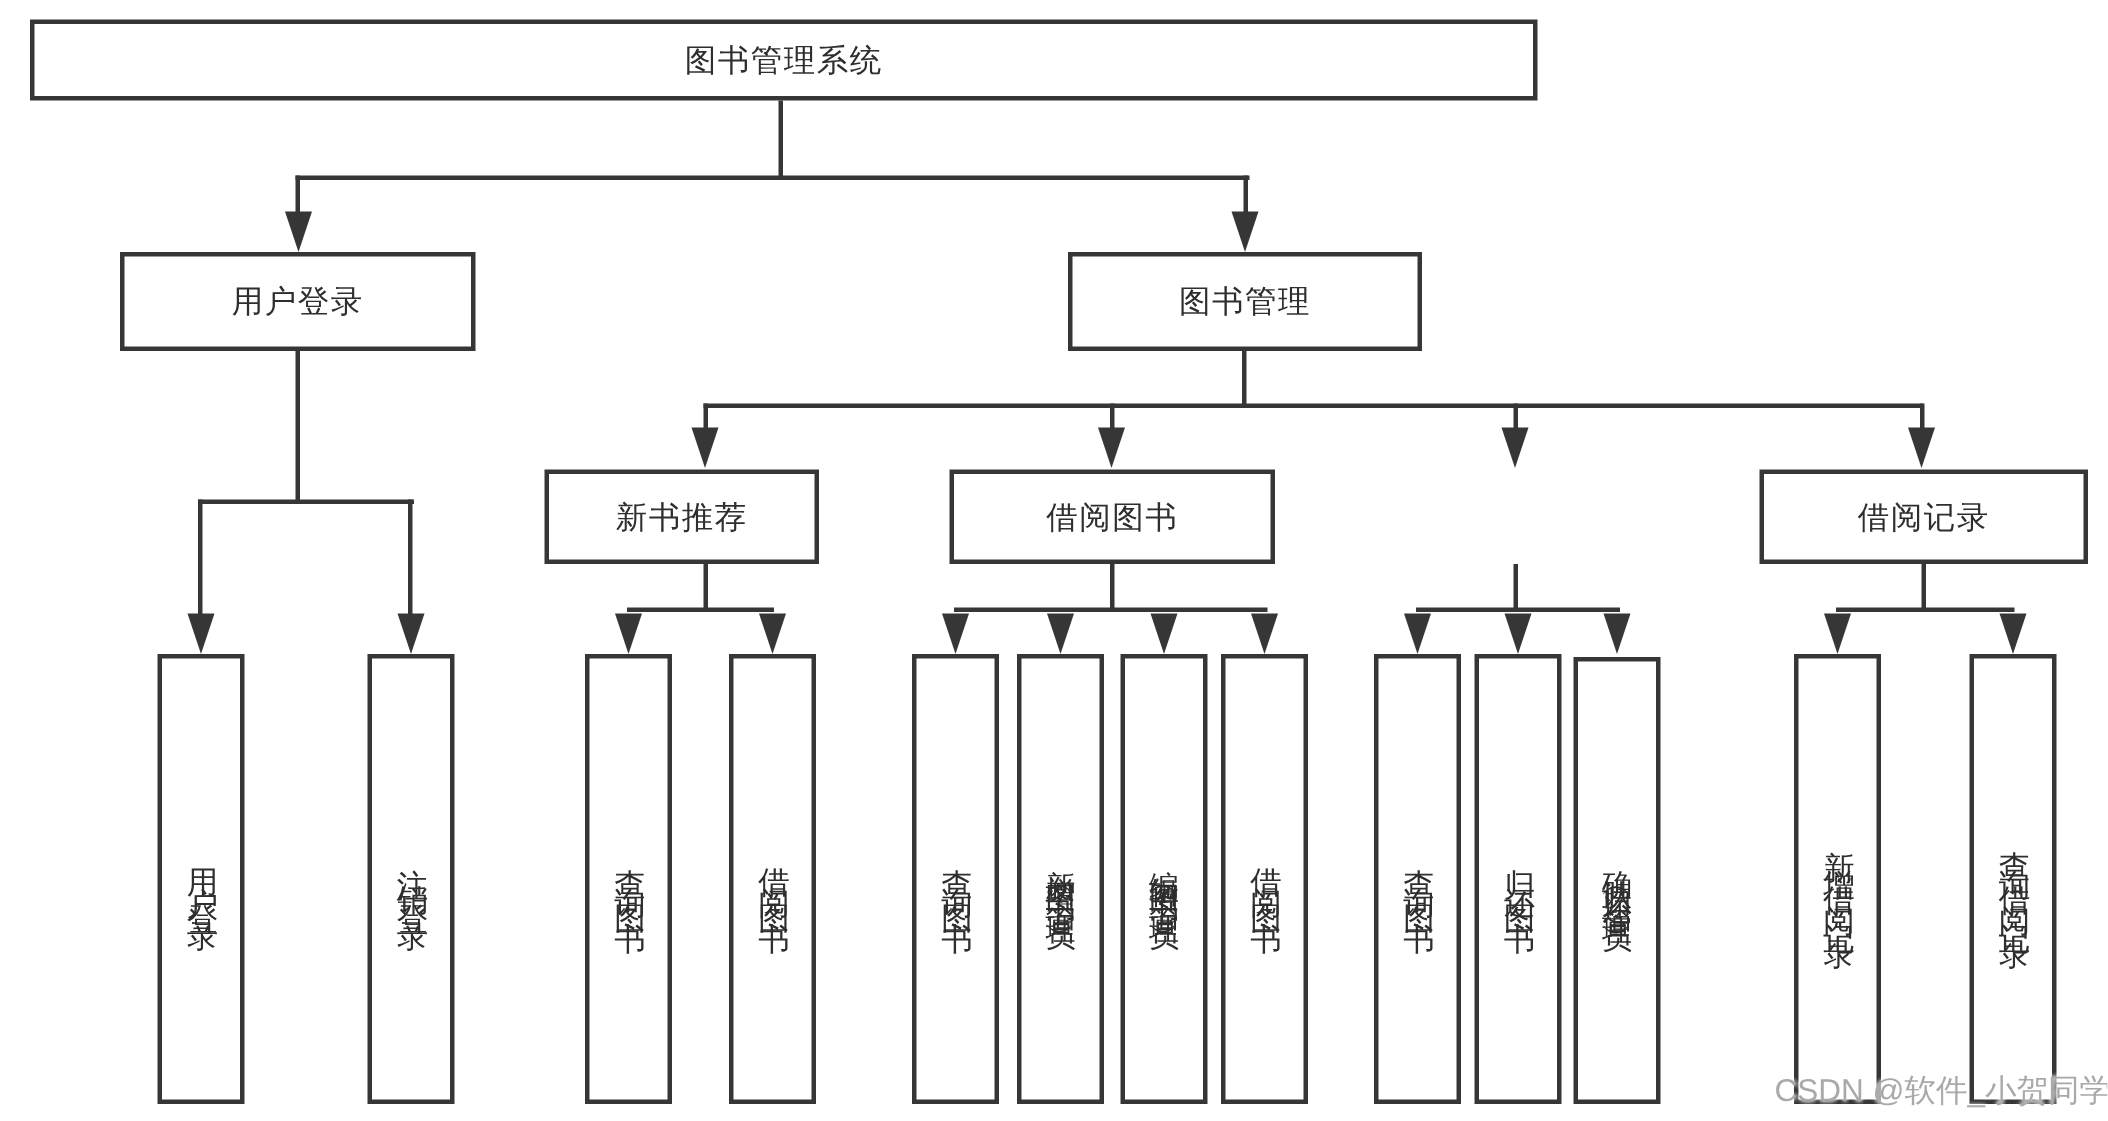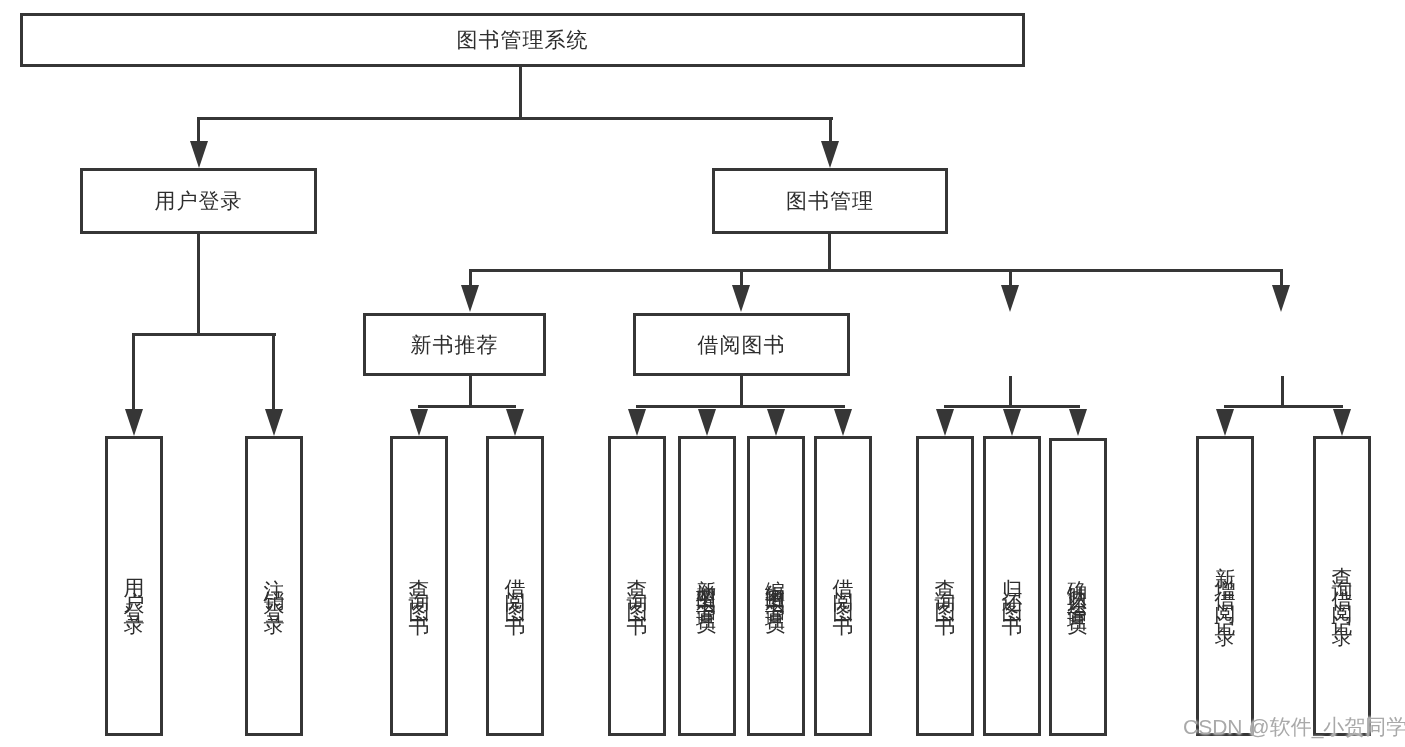--- a/index.html
+++ b/index.html
@@ -70,20 +70,23 @@
   <div class="ar" style="left:1001px;top:285px"></div>
   <div class="vl" style="left:1280px;top:269px;height:18px"></div>
   <div class="ar" style="left:1272px;top:285px"></div>
 
   <div class="box h" style="left:363px;top:313px;width:183px;height:63px">
     <span>新书推荐</span>
   </div>
   <div class="box h" style="left:633px;top:313px;width:217px;height:63px">
     <span>借阅图书</span>
   </div>
+  <div class="box h" style="left:1173px;top:313px;width:219px;height:63px">
+    <span>借阅记录</span>
+  </div>
 
   <div class="vl" style="left:469px;top:376px;height:31px"></div>
   <div class="hl" style="left:418px;top:405px;width:98px"></div>
   <div class="ar" style="left:410px;top:409px"></div>
   <div class="ar" style="left:506px;top:409px"></div>
 
   <div class="vl" style="left:740px;top:376px;height:31px"></div>
   <div class="hl" style="left:636px;top:405px;width:209px"></div>
   <div class="ar" style="left:628px;top:409px"></div>
   <div class="ar" style="left:698px;top:409px"></div>

